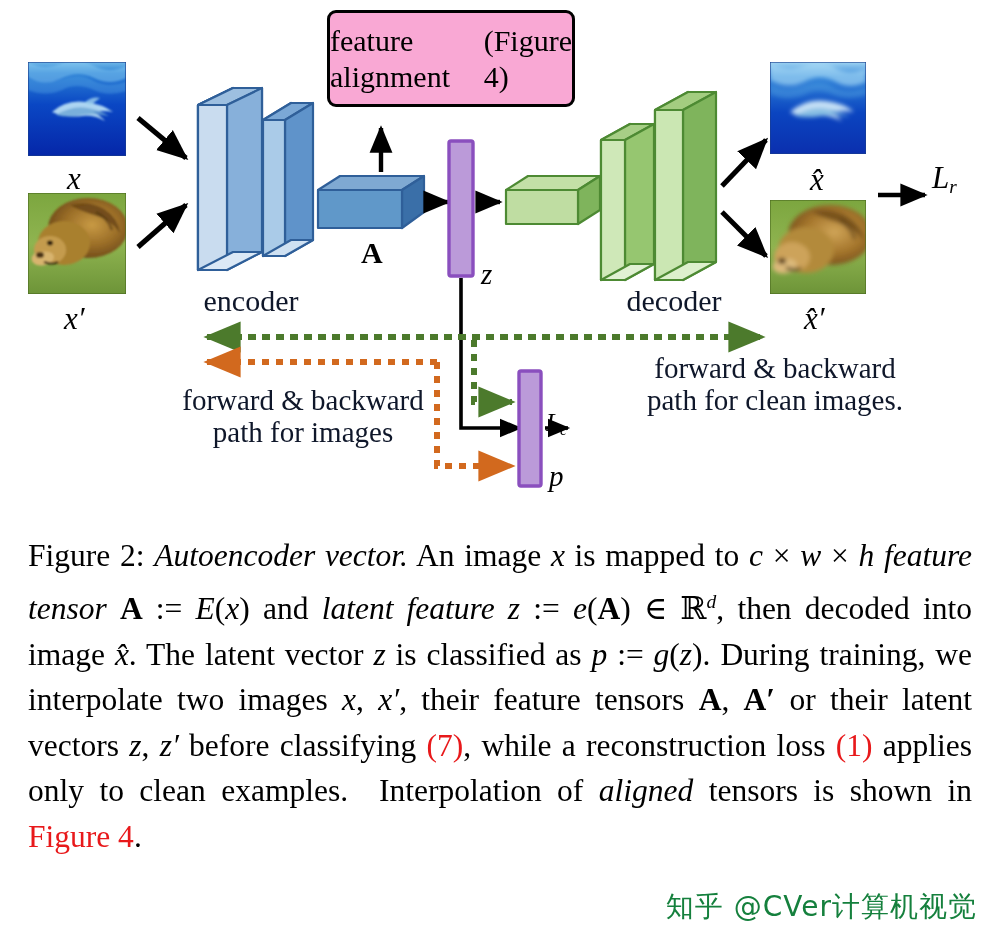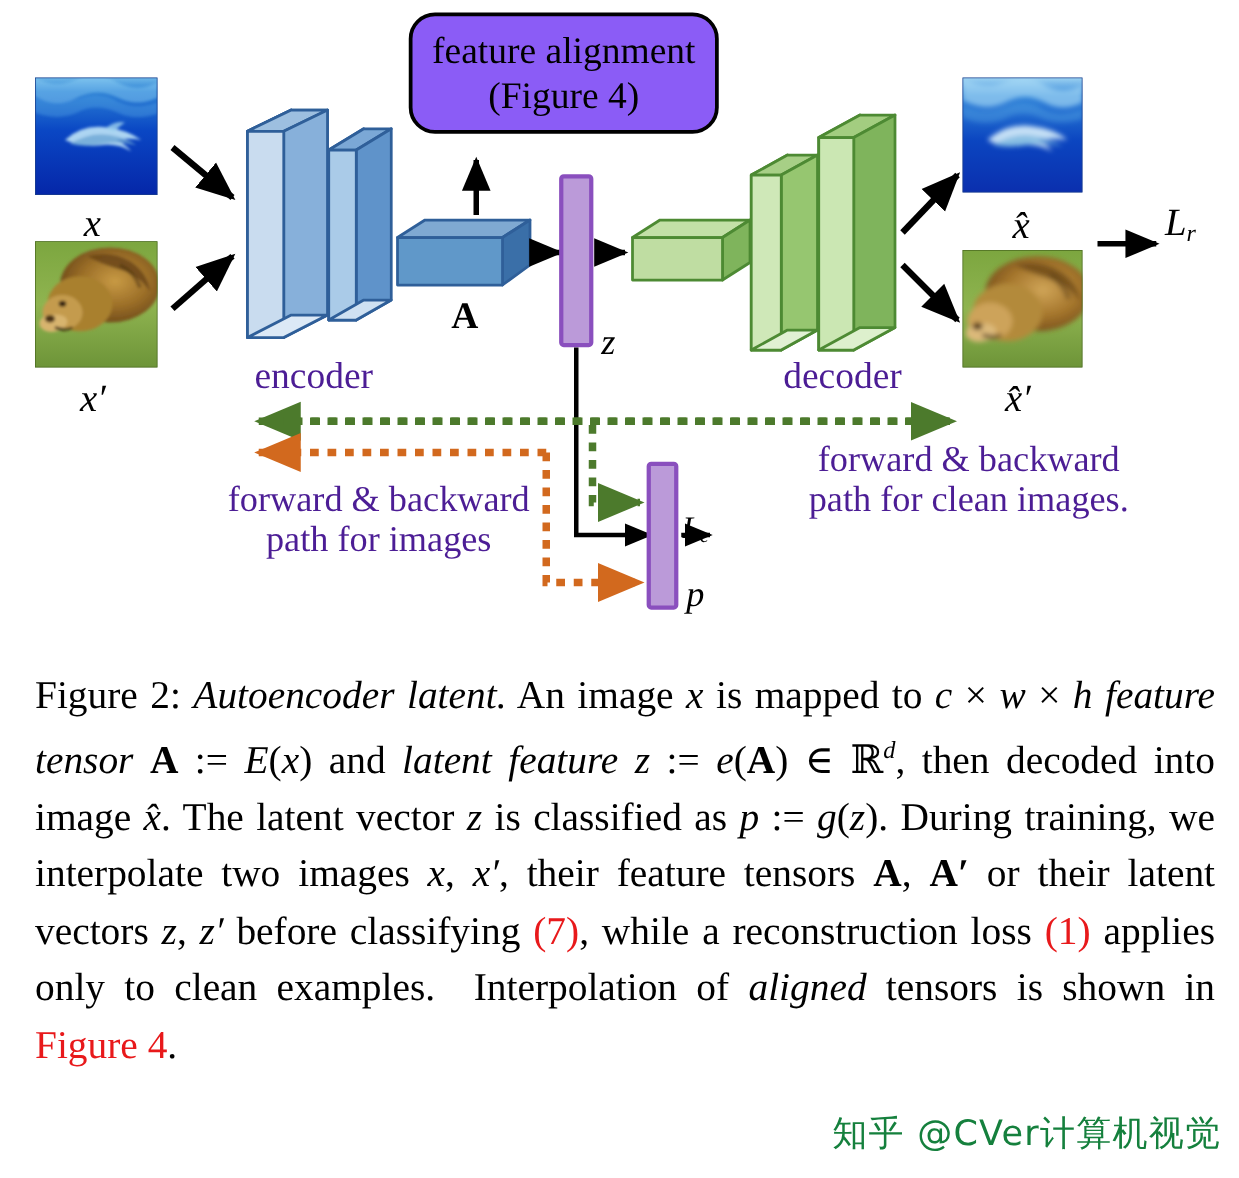--- a/index.html
+++ b/index.html
@@ -36,21 +36,21 @@
     position: absolute;
     font-family: "Liberation Serif", "DejaVu Serif", serif;
     font-style: italic;
     color: #000;
     white-space: nowrap;
     line-height: 1;
   }
   .plainlabel {
     position: absolute;
     font-family: "Liberation Serif", "DejaVu Serif", serif;
-    color: #4c1d95;
+    color: #0f172a;
     white-space: nowrap;
     line-height: 1.12;
     text-align: center;
   }
   .boldlabel {
     position: absolute;
     font-family: "Liberation Serif", "DejaVu Serif", serif;
     font-weight: bold;
     color: #000;
     white-space: nowrap;
@@ -287,21 +287,21 @@
       <path d="M760,337 L207,337" stroke="#4c7a2c" stroke-width="6" stroke-dasharray="7 7" stroke-linecap="butt" fill="none" marker-end="url(#ahGreen)"></path>
       <path d="M220,337 L762,337" stroke="#4c7a2c" stroke-width="6" stroke-dasharray="7 7" stroke-linecap="butt" fill="none" marker-end="url(#ahGreen)"></path>
 
       <path d="M474,340 L474,402 L512,402" stroke="#4c7a2c" stroke-width="6" stroke-dasharray="7 7" fill="none" marker-end="url(#ahGreen)"></path>
 
       <path d="M437,362 L207,362" stroke="#d2691e" stroke-width="6" stroke-dasharray="7 7" fill="none" marker-end="url(#ahOrange)"></path>
       <path d="M437,362 L437,466 L512,466" stroke="#d2691e" stroke-width="6" stroke-dasharray="7 7" fill="none" marker-end="url(#ahOrange)"></path>
 
     </svg>
 
-    <div class="abs" style="left:327px; top:10px; width:248px; height:97px; border:3px solid #000; border-radius:21px; background:#8b5cf6; box-sizing:border-box; display:flex; flex-direction:column; align-items:center; justify-content:center;">
+    <div class="abs" style="left:327px; top:10px; width:248px; height:97px; border:3px solid #000; border-radius:9px; background:#f9a8d4; box-sizing:border-box; display:flex; flex-direction:row; align-items:center; justify-content:center;">
       <div style="font-size:30px; line-height:36px;">feature alignment</div>
       <div style="font-size:30px; line-height:36px;">(Figure 4)</div>
     </div>
 
     <div class="mathlabel" style="left:67px; top:163px; font-size:31px;">x</div>
     <div class="mathlabel" style="left:64px; top:303px; font-size:31px;">x′</div>
 
     <div class="plainlabel" style="left:251px; top:284px; font-size:30px; transform:translateX(-50%);">encoder</div>
     <div class="plainlabel" style="left:674px; top:284px; font-size:30px; transform:translateX(-50%);">decoder</div>
 
@@ -325,21 +325,21 @@
 
     <div class="plainlabel" style="left:303px; top:384px; font-size:29px; transform:translateX(-50%);">
       <div>forward &amp; backward</div>
       <div>path for images</div>
     </div>
 
   </div>
 
   <div id="caption">
     <span>Figure 2:</span>
-    <span class="it">Autoencoder latent.</span>
+    <span class="it">Autoencoder vector.</span>
     <span>
       An image <span class="mi">x</span> is mapped to
       <span class="mi">c</span> × <span class="mi">w</span> × <span class="mi">h</span>
       <span class="it">feature tensor</span> <span class="bf">A</span> :=
       <span class="mi">E</span>(<span class="mi">x</span>) and
       <span class="it">latent feature z</span> :=
       <span class="mi">e</span>(<span class="bf">A</span>) ∈ ℝ<sup style="font-size:0.62em; font-style:italic;">d</sup>,
       then decoded into image <span class="mi">x̂</span>. The latent vector
       <span class="mi">z</span> is classified as <span class="mi">p</span> :=
       <span class="mi">g</span>(<span class="mi">z</span>). During training, we interpolate

